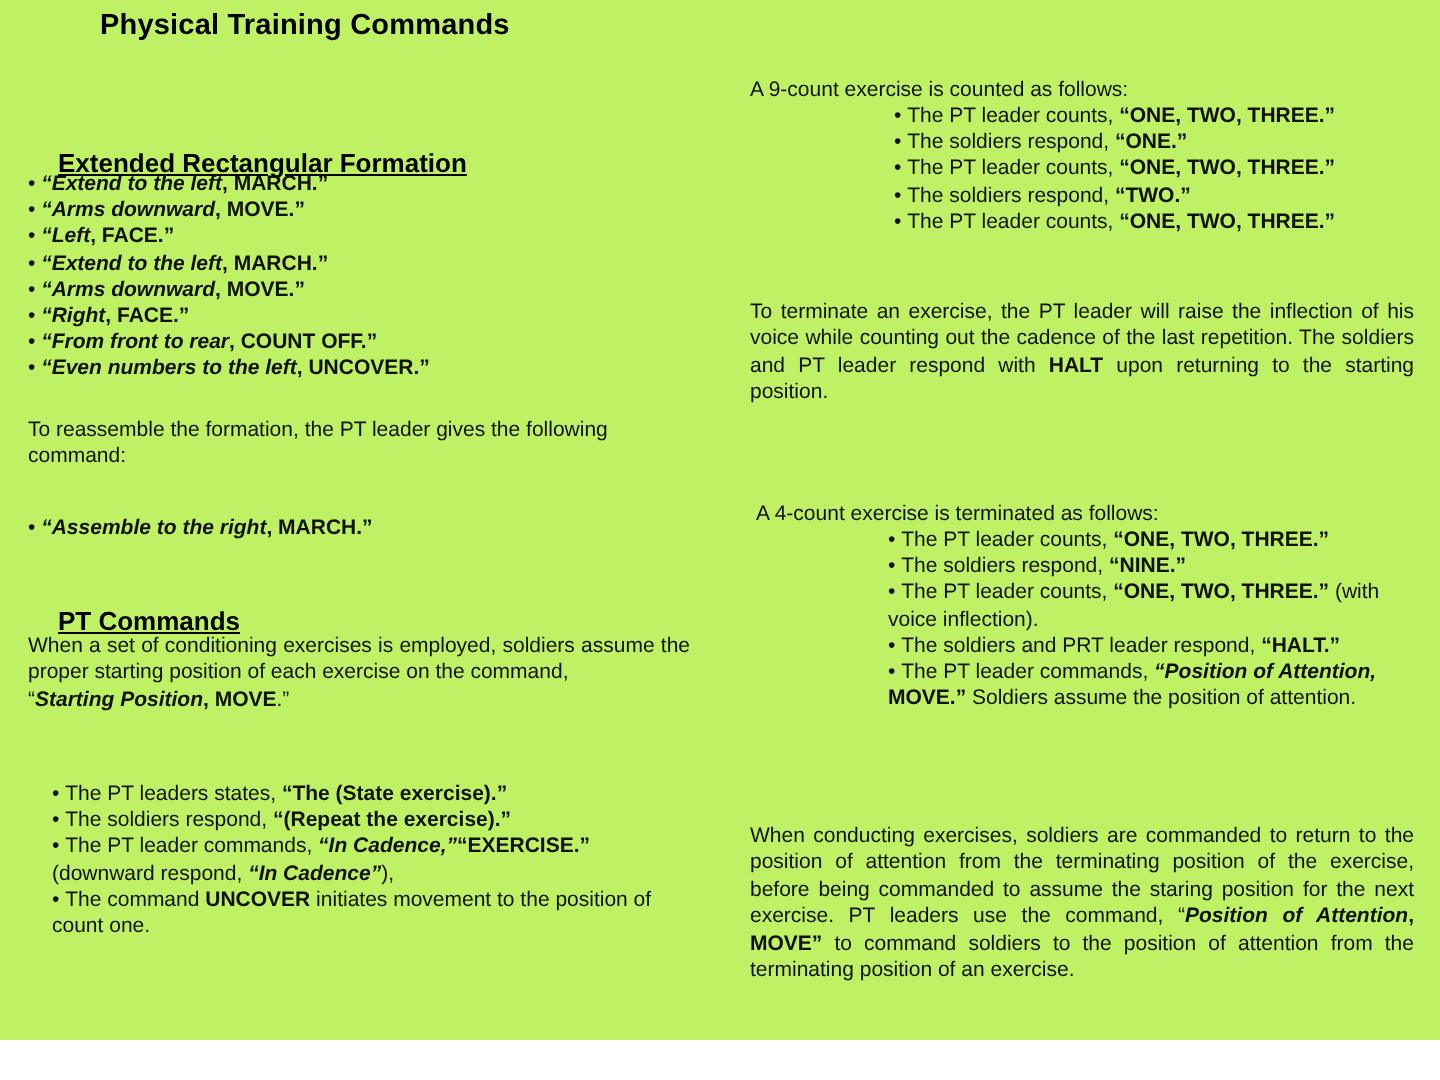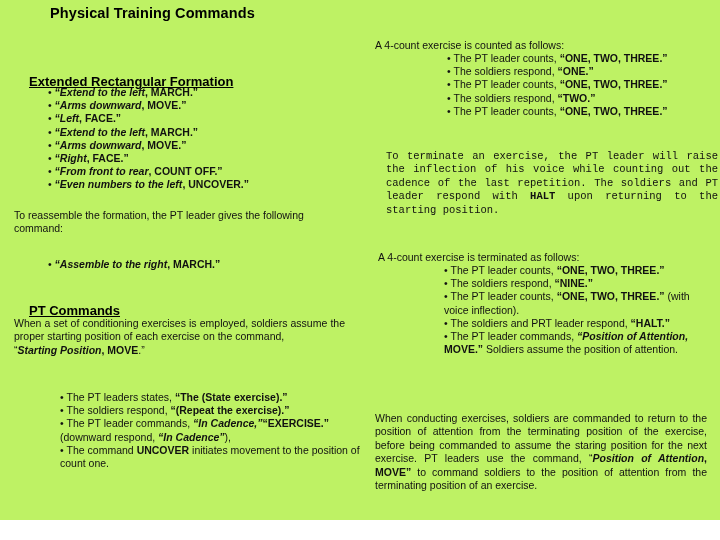--- a/index.html
+++ b/index.html
@@ -89,22 +89,22 @@
   }
   ul.blist > li .bul {
     display: inline;
     font-size: 10.5px;
   }
   ul.blist > li .bul::before {
     content: "\2022\00a0";
   }
 
   
-  ul.indent-left   { margin-left: 34px; }
-  ul.indent-left2  { margin-left: 46px; }
+  ul.indent-left   { }
+  ul.indent-left2  { margin-left: 12px; }
   ul.indent-right  { margin-left: 72px; }
   ul.indent-right2 { margin-left: 69px; }
   .bi { font-weight: bold; font-style: italic; }
   .bn { font-weight: bold; font-style: normal; }
 
   
   .blk { position: absolute; }
 </style>
 </head>
 <body>
@@ -152,32 +152,32 @@
         <li><span class="bul"></span><span>The soldiers respond, </span><span class="bn">“(Repeat the exercise).”</span></li>
         <li><span class="bul"></span><span>The PT leader commands, </span><span class="bi">“In Cadence,”</span><span class="bn">“EXERCISE.”</span><span> (downward respond, </span><span class="bi">“In Cadence”</span><span>), </span></li>
         <li><span class="bul"></span><span>The command </span><span class="bn">UNCOVER</span><span> initiates movement to the position of count one.</span></li>
       </ul>
 
   </div>
 
   <div class="col col-right">
 
     <div class="blk" style="left:0; top:39px; width:332px;">
-      <p class="para plain">A 4-count exercise is counted as follows:</p>
+      <p class="para plain">A 9-count exercise is counted as follows:</p>
     </div>
 
     <ul class="blist indent-right blk" id="counted-list" style="left:0; top:52px; width:263px;">
         <li><span class="bul"></span><span>The PT leader counts, </span><span class="bn">“ONE, TWO, THREE.”</span></li>
         <li><span class="bul"></span><span>The soldiers respond, </span><span class="bn">“ONE.”</span></li>
         <li><span class="bul"></span><span>The PT leader counts, </span><span class="bn">“ONE, TWO, THREE.”</span></li>
         <li><span class="bul"></span><span>The soldiers respond, </span><span class="bn">“TWO.”</span></li>
         <li><span class="bul"></span><span>The PT leader counts, </span><span class="bn">“ONE, TWO, THREE.”</span></li>
       </ul>
 
-    <div class="blk" style="left:11px; top:150px; width:332px;font-family:Liberation Mono, monospace;">
+    <div class="blk" style="left:0; top:150px; width:332px;">
       <p class="para justify" id="terminate-para"><span>To terminate an exercise, the PT leader will raise the inflection of his voice while counting out the cadence of the last repetition. The soldiers and PT leader respond with </span><span class="bn">HALT</span><span> upon returning to the starting position.</span></p>
     </div>
 
     <div class="blk" style="left:3px; top:251px; width:330px;">
       <p class="para plain">A 4-count exercise is terminated as follows:</p>
     </div>
 
     <ul class="blist indent-right2 blk" id="terminated-list" style="left:0; top:264px; width:265px;">
         <li><span class="bul"></span><span>The PT leader counts, </span><span class="bn">“ONE, TWO, THREE.”</span></li>
         <li><span class="bul"></span><span>The soldiers respond, </span><span class="bn">“NINE.”</span></li>

